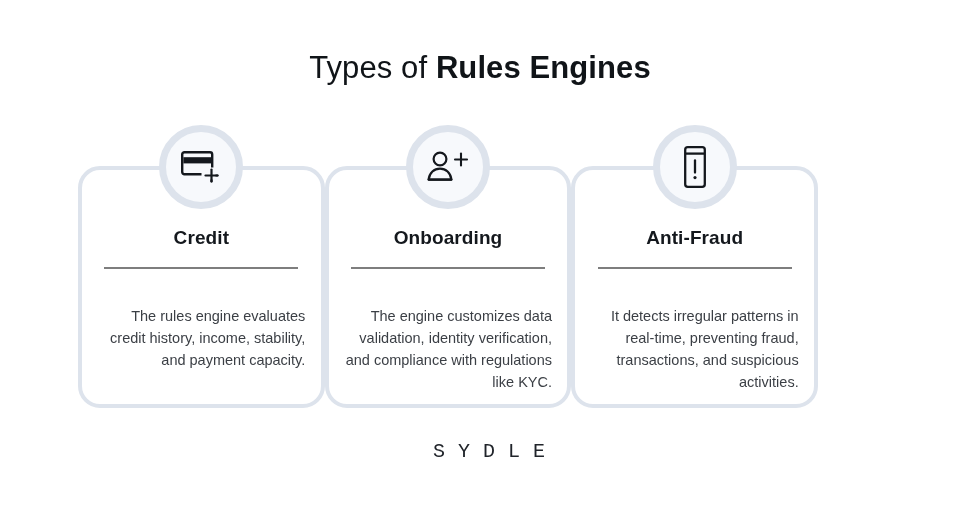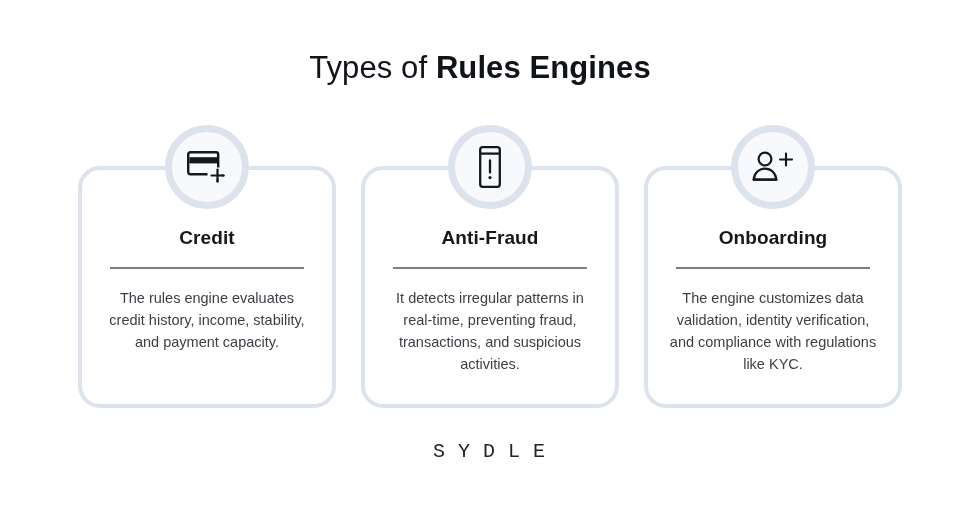--- a/index.html
+++ b/index.html
@@ -39,21 +39,21 @@
   }
   .page-title .strong {
     font-weight: 700;
   }
 
   
   .cards {
     position: absolute;
     top: 166px;
     left: 78px;
-    width: 824px;
+    width: 740px;
     height: 242px;
     display: flex;
     justify-content: space-between;
   }
 
   .card {
     position: relative;
     width: 258px;
     height: 242px;
     box-sizing: border-box;
@@ -97,23 +97,23 @@
   }
 
   .card-divider {
     width: 194px;
     height: 2px;
     background: #7e7e7e;
     margin-top: 17px;
   }
 
   .card-body {
-    margin-top: 18px;
+    margin-top: 36px;
     width: 208px;
-    text-align: center;
+    text-align: right;
     font-size: 14.5px;
     line-height: 22px;
     color: #3b3f45;
   }
 
   
   .logo {
     position: absolute;
     top: 440px;
     left: 9px;
@@ -155,46 +155,46 @@
           </g>
         </svg>
       </div>
       <div class="card-title">Credit</div>
       <div class="card-divider"></div>
       <div class="card-body">The rules engine evaluates credit history, income, stability, and payment capacity.</div>
     </div>
 
     <div class="card">
       <div class="icon-badge">
-        <svg width="30" height="44" viewBox="0 0 30 44" fill="none">
-          <rect x="5.2" y="2.2" width="19.6" height="39.6" rx="2.6" stroke="#14181d" stroke-width="2.3"></rect>
-          <path d="M5.2 8.6 H24.8" stroke="#14181d" stroke-width="2.3"></path>
-          <path d="M15 15.5 V27.5" stroke="#14181d" stroke-width="2.3" stroke-linecap="round"></path>
-          <circle cx="15" cy="32.6" r="1.6" fill="#14181d"></circle>
-        </svg>
-      </div>
-      <div class="card-title">Anti-Fraud</div>
-      <div class="card-divider"></div>
-      <div class="card-body">It detects irregular patterns in real-time, preventing fraud, transactions, and suspicious activities.</div>
-    </div>
-
-    <div class="card">
-      <div class="icon-badge">
         <svg width="44" height="34" viewBox="0 0 44 34" fill="none">
           <circle cx="14" cy="9" r="6.4" stroke="#14181d" stroke-width="2.2"></circle>
           <path d="M2.6 29.6 C3.4 22.6 8.2 18.6 14 18.6 C19.8 18.6 24.6 22.6 25.4 29.6 Z" stroke="#14181d" stroke-width="2.2" stroke-linejoin="round" fill="none"></path>
           <path d="M2.6 29.6 H25.4" stroke="#14181d" stroke-width="2.2" stroke-linecap="round"></path>
           <g stroke="#14181d" stroke-width="2.1" stroke-linecap="round">
             <path d="M35 3.5 V15.5"></path>
             <path d="M29 9.5 H41"></path>
           </g>
         </svg>
       </div>
       <div class="card-title">Onboarding</div>
       <div class="card-divider"></div>
       <div class="card-body">The engine customizes data validation, identity verification, and compliance with regulations like KYC.</div>
     </div>
 
+    <div class="card">
+      <div class="icon-badge">
+        <svg width="30" height="44" viewBox="0 0 30 44" fill="none">
+          <rect x="5.2" y="2.2" width="19.6" height="39.6" rx="2.6" stroke="#14181d" stroke-width="2.3"></rect>
+          <path d="M5.2 8.6 H24.8" stroke="#14181d" stroke-width="2.3"></path>
+          <path d="M15 15.5 V27.5" stroke="#14181d" stroke-width="2.3" stroke-linecap="round"></path>
+          <circle cx="15" cy="32.6" r="1.6" fill="#14181d"></circle>
+        </svg>
+      </div>
+      <div class="card-title">Anti-Fraud</div>
+      <div class="card-divider"></div>
+      <div class="card-body">It detects irregular patterns in real-time, preventing fraud, transactions, and suspicious activities.</div>
+    </div>
+
   </div>
 
   <div class="logo">SYDLE</div>
 
 </div>
 
 </body></html>

